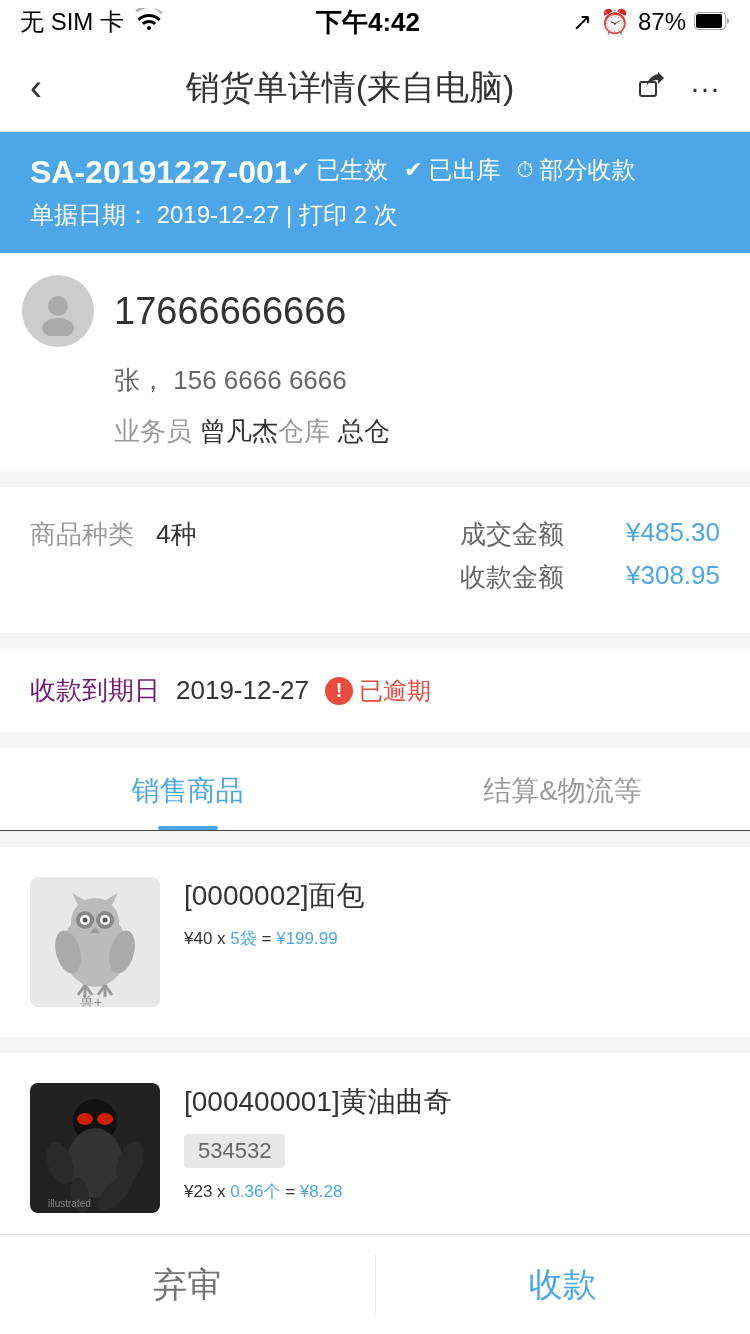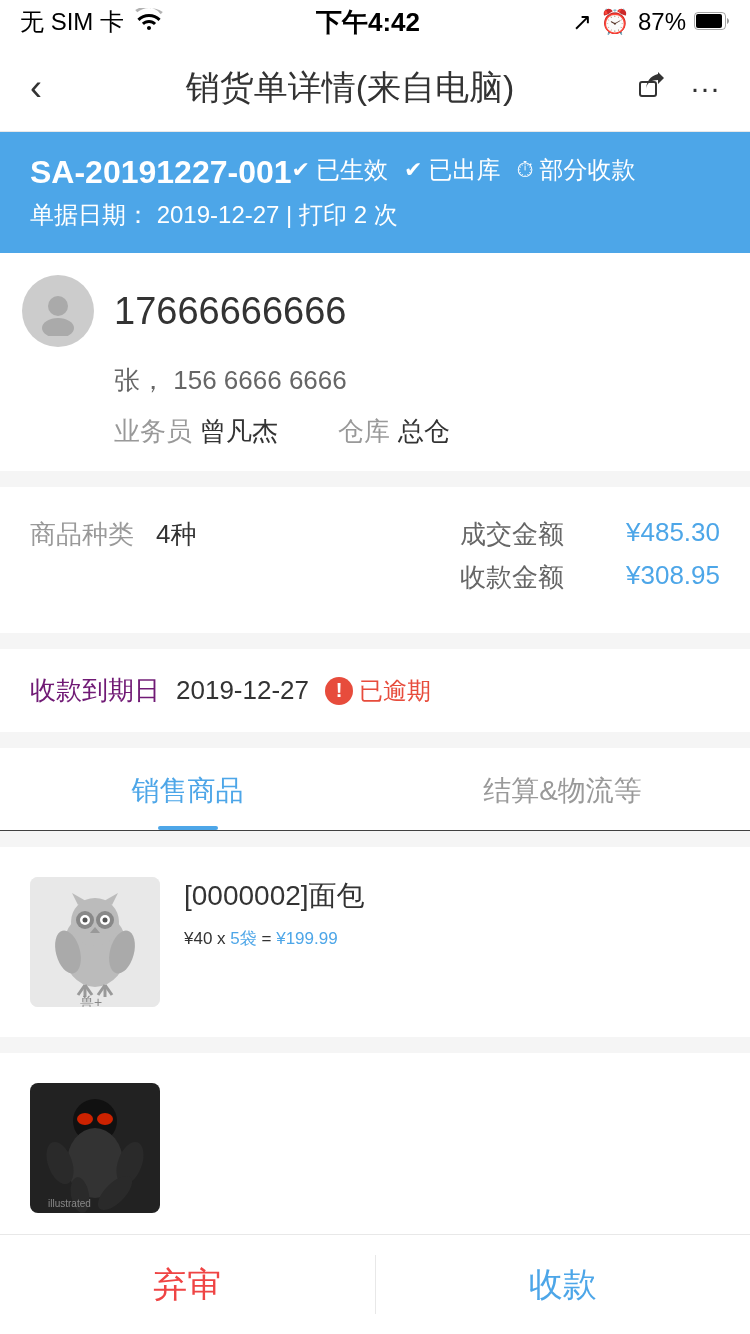--- a/index.html
+++ b/index.html
@@ -129,21 +129,20 @@
       color: #666;
       margin-bottom: 16px;
       padding-left: 92px;
     }
     .customer-meta {
       display: flex;
       align-items: center;
       font-size: 26px;
       color: #666;
       padding-left: 92px;
-      gap: 60px;
     }
     .meta-item { display: flex; align-items: center; gap: 8px; }
     .meta-label { color: #999; }
     .meta-value { color: #333; }
 
     
     .summary-section {
       background: #fff;
       padding: 30px;
       margin-top: 16px;
@@ -295,21 +294,21 @@
       display: flex;
     }
     .bottom-btn {
       flex: 1;
       display: flex;
       align-items: center;
       justify-content: center;
       font-size: 34px;
       cursor: pointer;
     }
-    .bottom-btn.cancel { color: #ef4444; }
+    .bottom-btn.cancel { color: #737373; }
     .bottom-btn.confirm { color: #4da6e8; }
     .bottom-divider {
       width: 1px;
       background: #e8e8e8;
       margin: 20px 0;
     }
     .bottom-spacer { height: 100px; }
   </style>
 </head>
 <body>
@@ -508,20 +507,31 @@
 
         <ellipse cx="30" cy="80" rx="12" ry="22" fill="#2a2a2a" transform="rotate(-20 30 80)"></ellipse>
         <ellipse cx="100" cy="80" rx="12" ry="22" fill="#2a2a2a" transform="rotate(20 100 80)"></ellipse>
 
         <ellipse cx="85" cy="110" rx="10" ry="22" fill="#2a2a2a" transform="rotate(45 85 110)"></ellipse>
         <ellipse cx="50" cy="112" rx="9" ry="18" fill="#2a2a2a" transform="rotate(-10 50 112)"></ellipse>
 
         <text x="18" y="124" font-size="10" fill="#888">illustrated</text>
       </svg>
     </div>
+    <div class="product-info">
+      <div class="product-name">[000400001]黄油曲奇</div>
+      <div class="product-sku">534532</div>
+      <div class="product-price">
+        <span>¥23</span>
+        <span> x </span>
+        <span class="price-quantity">0.36个</span>
+        <span> = </span>
+        <span class="price-total">¥8.28</span>
+      </div>
+    </div>
   </div>
 
 </div>
 
 <div class="bottom-spacer"></div>
 
 <div class="bottom-bar">
   <div class="bottom-btn cancel">
     <span>弃审</span>
   </div>

